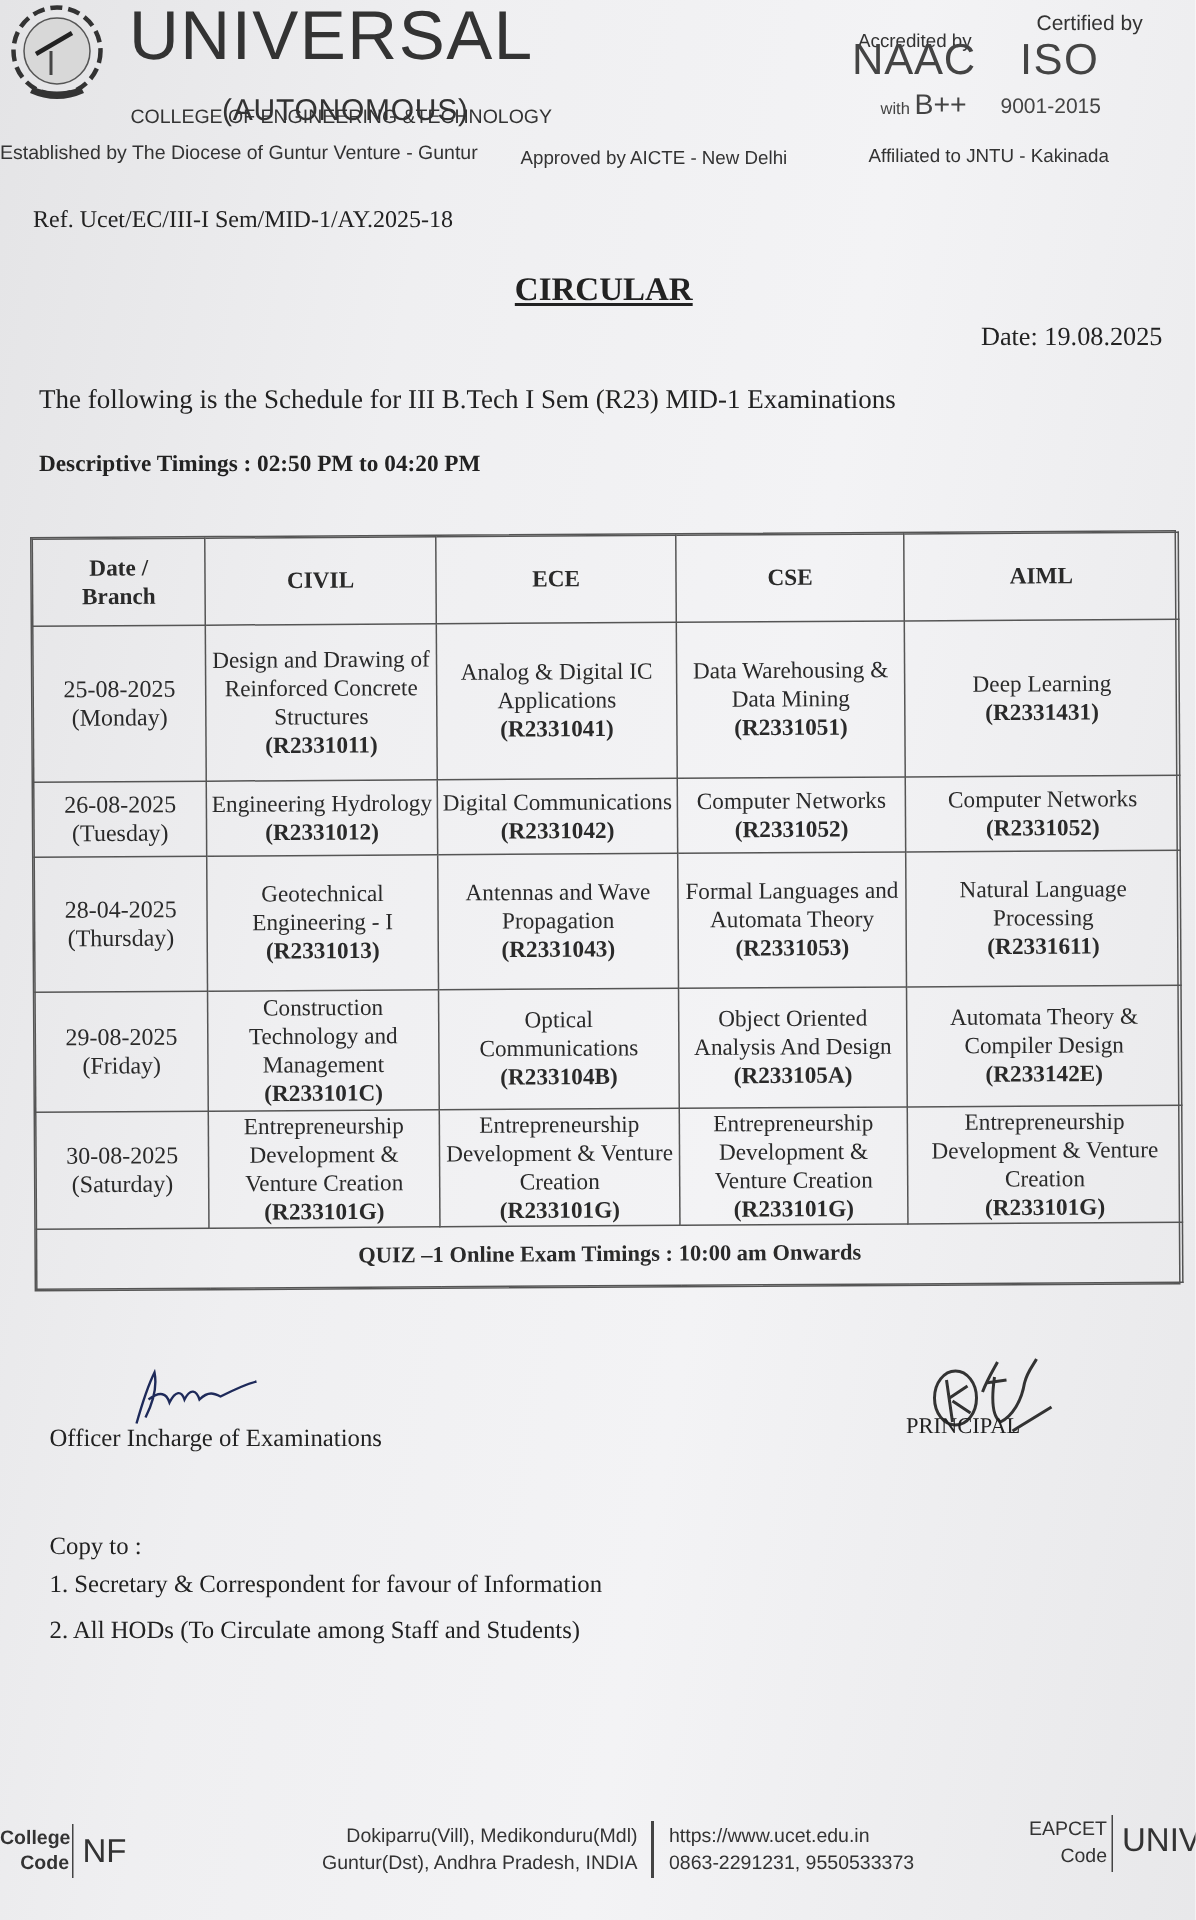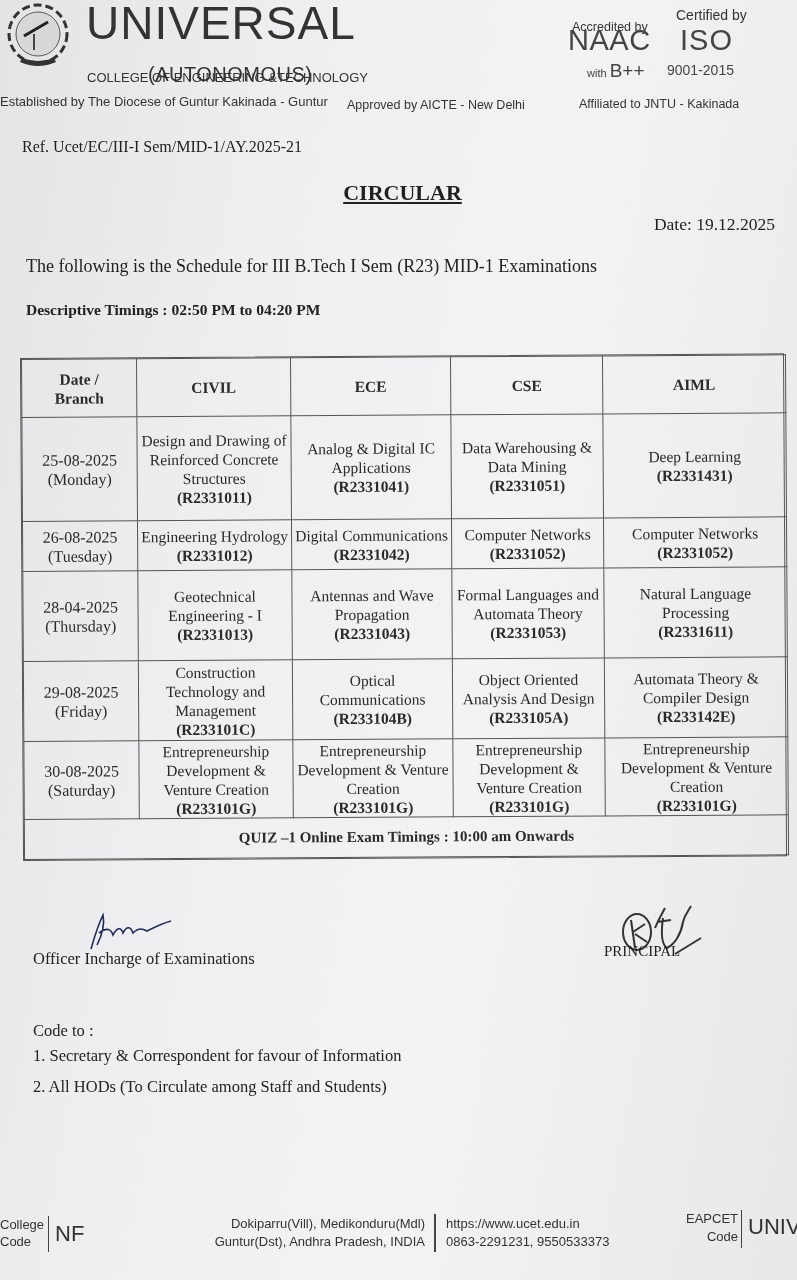--- a/index.html
+++ b/index.html
@@ -11,21 +11,21 @@
       font-family: "Liberation Serif", serif;
     }
     .abs { position: absolute; }
 
     
     .logo { left: 4px; top: 2px; width: 68px; height: 68px; }
     .brand { left: 86px; top: -4px; font-size: 46px; letter-spacing: 1px; color: #333; font-family: "Liberation Sans", sans-serif; font-weight: 400; }
     .subbrand { left: 87px; top: 50px; font-size: 13px; color: #333; font-family: "Liberation Sans", sans-serif; margin-top: 20px; }
     .autonomous { left: 148px; top: 63px; font-size: 20px; color: #333; font-family: "Liberation Sans", sans-serif; letter-spacing: 0.5px; }
     .acc-label { left: 572px; top: 8px; font-size: 12.5px; color: #333; font-family: "Liberation Sans", sans-serif; margin-top: 12px; }
-    .cert-label { left: 676px; top: 7px; font-size: 14px; color: #333; font-family: "Liberation Sans", sans-serif; }
+    .cert-label { left: 691px; top: 7px; font-size: 14px; color: #333; font-family: "Liberation Sans", sans-serif; }
     .naac { left: 568px; top: 24px; font-size: 29px; color: #444; font-family: "Liberation Sans", sans-serif; letter-spacing: 0.5px; }
     .iso { left: 680px; top: 24px; font-size: 29px; color: #444; font-family: "Liberation Sans", sans-serif; letter-spacing: 1px; }
     .withb { left: 587px; top: 60px; font-size: 11px; color: #444; font-family: "Liberation Sans", sans-serif; }
     .withb b { font-size: 19px; font-weight: 400; }
     .isonum { left: 667px; top: 62px; font-size: 14px; color: #444; font-family: "Liberation Sans", sans-serif; text-align: right; }
     .estd { left: 0px; top: 94px; font-size: 13px; color: #333; font-family: "Liberation Sans", sans-serif; }
     .aicte { left: 347px; top: 98px; font-size: 12.5px; color: #333; font-family: "Liberation Sans", sans-serif; }
     .affil { left: 579px; top: 97px; font-size: 12.5px; color: #333; font-family: "Liberation Sans", sans-serif; }
 
     
@@ -68,21 +68,21 @@
     .officer { left: 33px; top: 949px; font-size: 16.5px; color: #222; }
     .sig2 { left: 605px; top: 898px; width: 110px; height: 75px; }
     .principal { left: 604px; top: 943px; font-size: 15px; color: #222; }
 
     .copyto { left: 33px; top: 1021px; font-size: 16.5px; color: #222; }
     .copy1 { left: 33px; top: 1046px; font-size: 16.5px; color: #222; }
     .copy2 { left: 33px; top: 1077px; font-size: 16.5px; color: #222; }
 
     
     .footer { font-family: "Liberation Sans", sans-serif; color: #333; }
-    .f-college { left: 0px; top: 1216px; font-size: 13px; width: 46px; line-height: 17px; }
+    .f-college { left: 0px; top: 1216px; font-size: 13px; text-align: right; width: 46px; line-height: 17px; font-weight: bold; }
     .f-nf { left: 48px; top: 1216px; font-size: 22px; border-left: 1.5px solid #444; padding-left: 6px; height: 36px; line-height: 36px; }
     .f-addr { left: 180px; top: 1215px; font-size: 13px; text-align: right; width: 245px; line-height: 18px; }
     .f-sep { left: 434px; top: 1214px; width: 1.5px; height: 38px; background: #444; }
     .f-web { left: 446px; top: 1215px; font-size: 13px; line-height: 18px; }
     .f-eapcet { left: 660px; top: 1210px; font-size: 13px; text-align: right; width: 78px; line-height: 18px; }
     .f-uni { left: 741px; top: 1210px; font-size: 22px; border-left: 1.5px solid #444; padding-left: 6px; height: 38px; line-height: 34px; }
   </style>
 </head>
 <body>
 
@@ -102,27 +102,27 @@
 <div class="abs acc-label">Accredited by</div>
 <div class="abs cert-label">Certified by</div>
 <div class="abs naac">NAAC</div>
 <div class="abs iso">ISO</div>
 <div class="abs withb">
   <span>with</span>
   <b>B++</b>
 </div>
 <div class="abs isonum">9001-2015</div>
 
-<div class="abs estd">Established by The Diocese of Guntur Kakinada - Guntur</div>
+<div class="abs estd">Established by The Diocese of Guntur Venture - Guntur</div>
 <div class="abs aicte">Approved by AICTE - New Delhi</div>
 <div class="abs affil">Affiliated to JNTU - Kakinada</div>
 
-<div class="abs ref">Ref. Ucet/EC/III-I Sem/MID-1/AY.2025-21</div>
+<div class="abs ref">Ref. Ucet/EC/III-I Sem/MID-1/AY.2025-18</div>
 <div class="abs circular">CIRCULAR</div>
-<div class="abs date">Date: 19.12.2025</div>
+<div class="abs date">Date: 19.08.2025</div>
 <div class="abs intro">The following is the Schedule for III B.Tech I Sem (R23) MID-1 Examinations</div>
 <div class="abs timings">Descriptive Timings : 02:50 PM to 04:20 PM</div>
 
 <div class="abs table-wrap">
   <table>
     <colgroup>
       <col style="width:115px">
       <col style="width:154px">
       <col style="width:160px">
       <col style="width:152px">
@@ -267,21 +267,21 @@
 
 <div class="abs sig2">
   <svg width="110" height="75" viewBox="0 0 110 75">
     <ellipse cx="32" cy="34" rx="14" ry="18" fill="none" stroke="#333" stroke-width="2"></ellipse>
     <path d="M26 22 L30 50 M28 34 L40 26 M30 36 L42 44" fill="none" stroke="#333" stroke-width="2"></path>
     <path d="M50 30 C54 20, 58 14, 60 10 M52 24 L66 22 M58 20 C56 34, 56 46, 62 50 C70 46, 76 36, 78 24 C80 16, 84 12, 86 8 M70 56 L96 40" fill="none" stroke="#333" stroke-width="2"></path>
   </svg>
 </div>
 <div class="abs principal">PRINCIPAL</div>
 
-<div class="abs copyto">Code to :</div>
+<div class="abs copyto">Copy to :</div>
 <div class="abs copy1">1.  Secretary &amp; Correspondent for favour of Information</div>
 <div class="abs copy2">2.  All HODs (To Circulate among Staff and Students)</div>
 
 <div class="abs footer f-college">
   <span>College</span><br>
   <span>Code</span>
 </div>
 <div class="abs footer f-nf">NF</div>
 
 <div class="abs footer f-addr">

